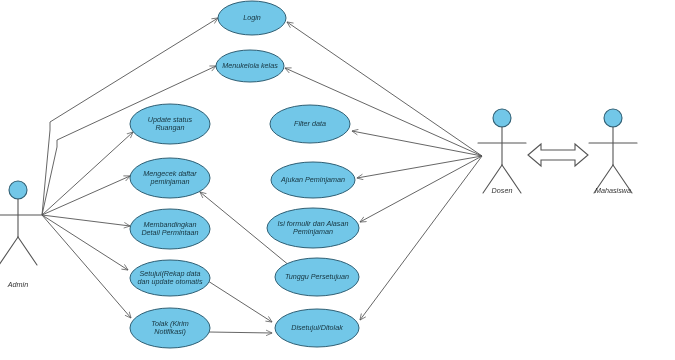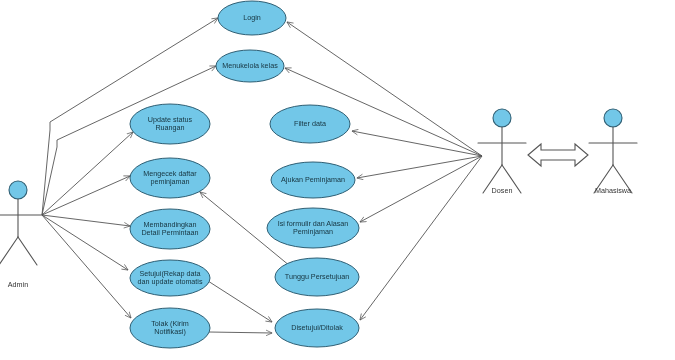--- a/index.html
+++ b/index.html
@@ -10,20 +10,21 @@
   }
   body {
     font-family: "Liberation Sans", sans-serif;
   }
   #diagram-root {
     position: relative;
     width: 675px;
     height: 360px;
     background: #ffffff;
     overflow: hidden;
+    font-style: italic;
   }
   #diagram-svg {
     position: absolute;
     left: 0;
     top: 0;
     width: 675px;
     height: 360px;
   }
   .uc-ellipse {
     fill: #72c7e8;

